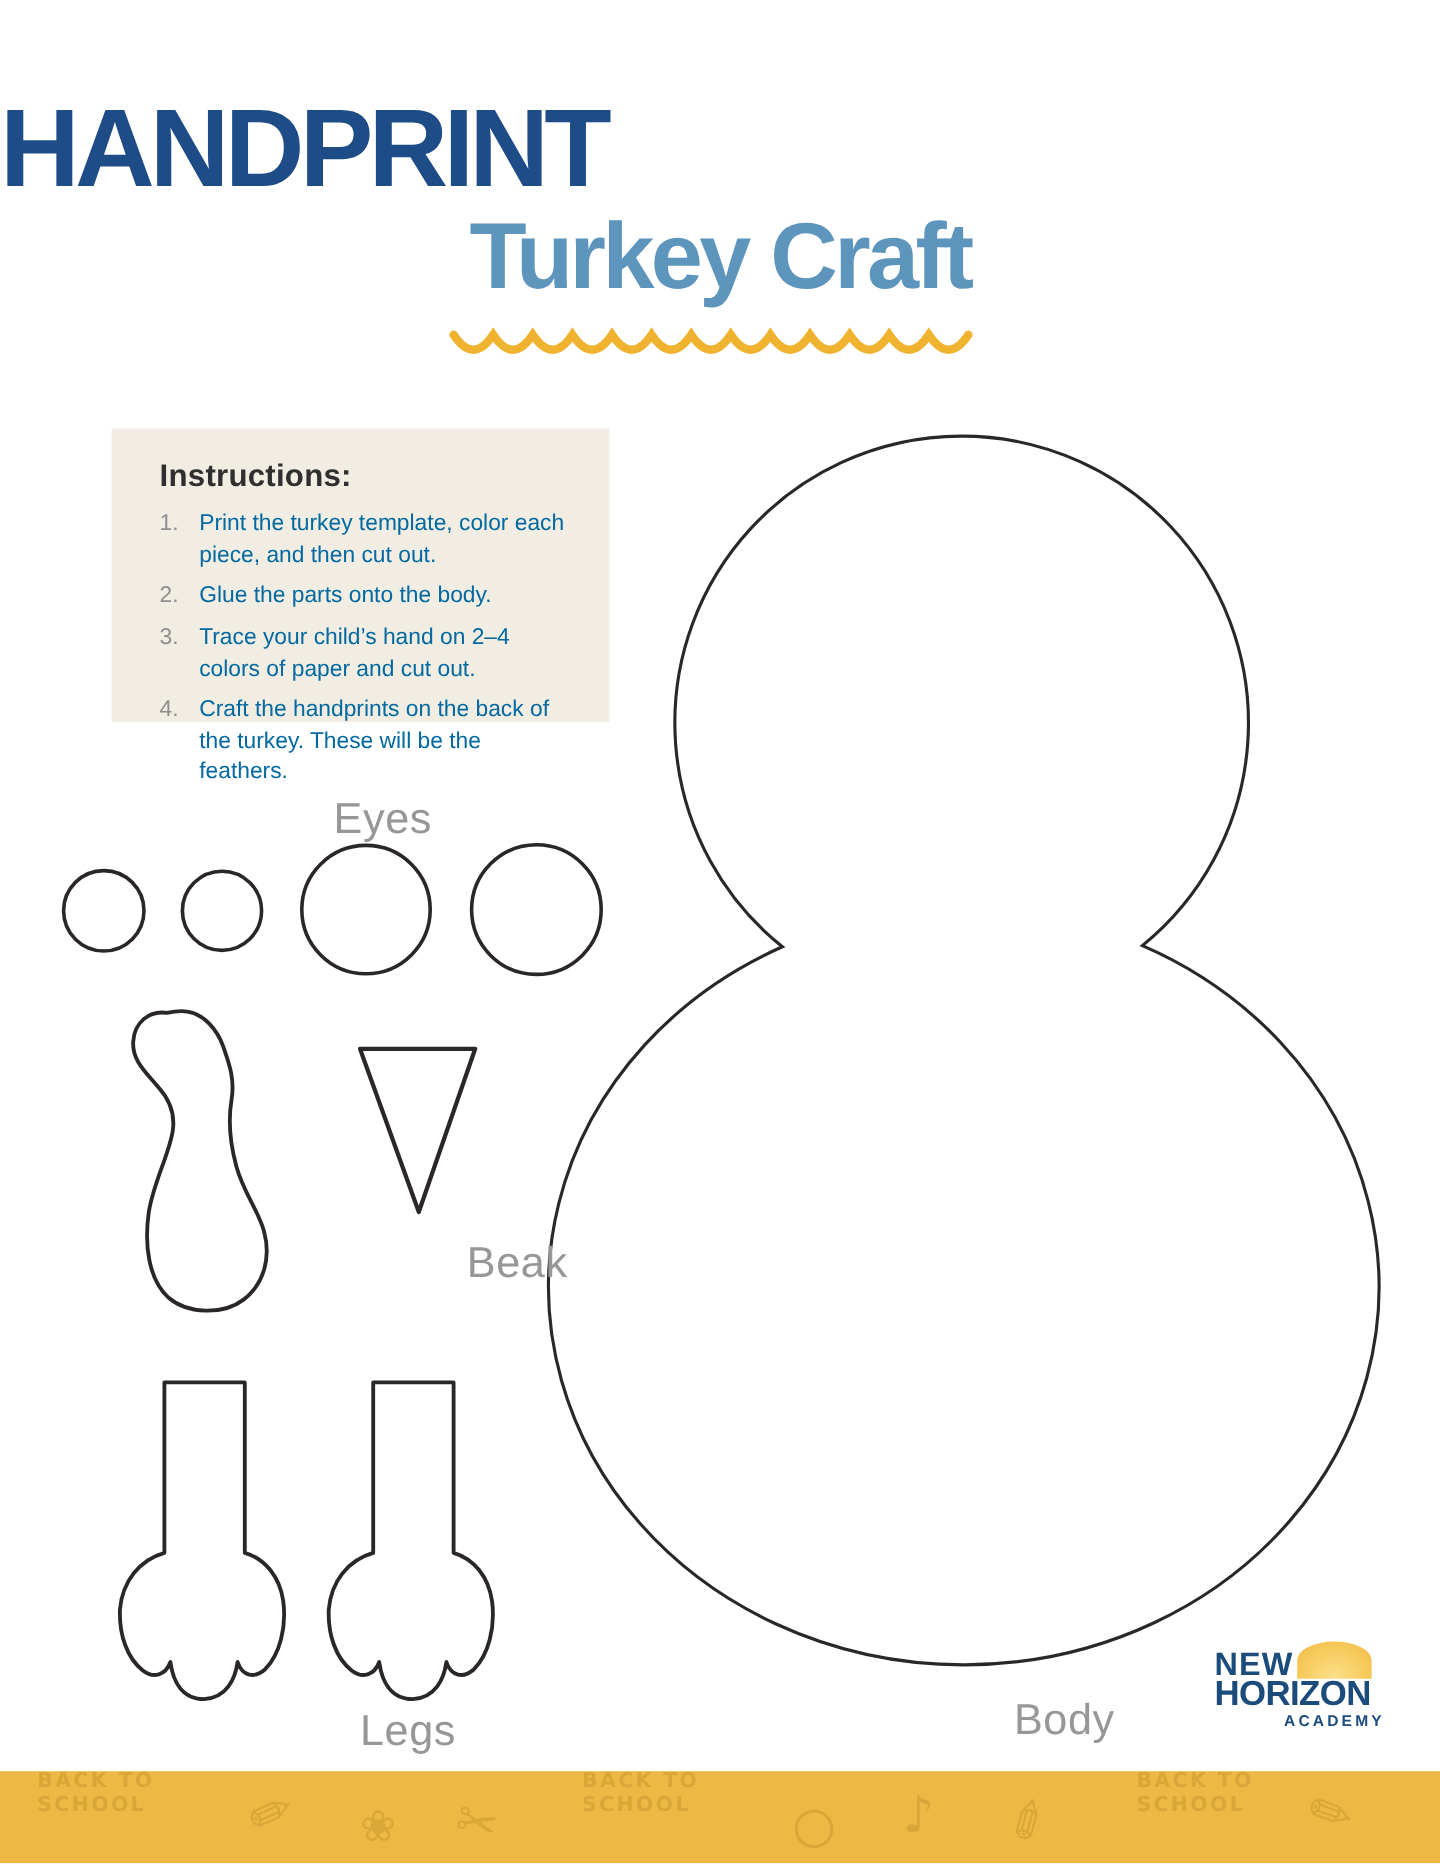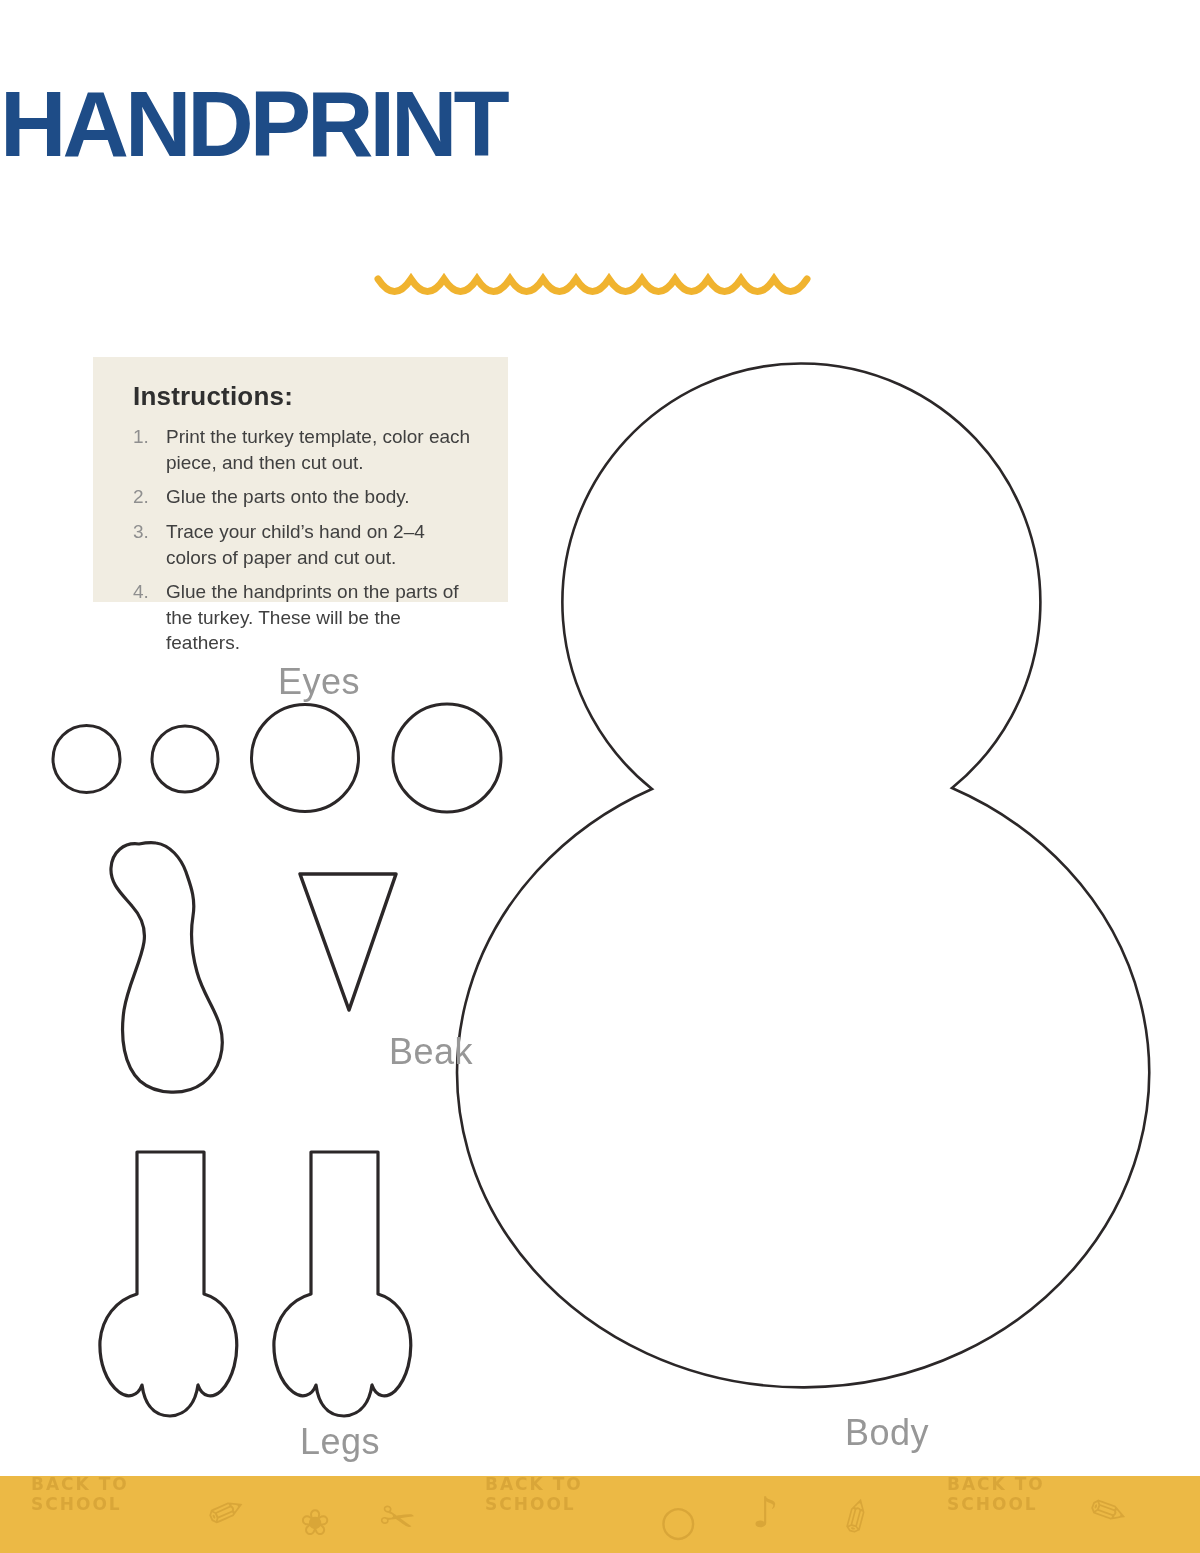--- a/index.html
+++ b/index.html
@@ -28,21 +28,21 @@
   }
   .instructions h2 {
     font-size:26px; font-weight:700; color:#2f2f2f; letter-spacing:0.2px;
     margin-bottom:12px;
   }
   .inst-item { display:flex; margin-bottom:9px; }
   .inst-num {
     width:33px; flex:0 0 33px; font-size:19px; color:#8f8f8f; line-height:1.35;
   }
   .inst-text {
-    width:316px; font-size:19px; color:#404040; line-height:1.35;
+    width:316px; font-size:19px; color:#0369a1; line-height:1.35;
   }
   
   svg.shapes { position:absolute; left:0; top:0; }
   .part-label {
     position:absolute; width:240px; text-align:right;
     font-size:36px; color:#979797; letter-spacing:0.5px;
   }
   
   .logo { position:absolute; left:1012px; top:1376px; width:142px; color:#1b4c7c; }
   .logo .sun {
@@ -63,20 +63,21 @@
     font-family:"DejaVu Sans", sans-serif;
   }
   .doodle-words { font-weight:700; font-size:17px; letter-spacing:2px; line-height:20px; text-transform:uppercase;margin-left:17px; }
 </style>
 </head>
 <body>
 
 <div class="page">
 
   <div class="title1">HANDPRINT</div>
+  <div class="title2">Turkey Craft</div>
 
   <svg class="squiggle" width="456" height="36" viewBox="0 0 456 36">
     <path d="M6 11 q16.5 25 33 0 q16.5 25 33 0 q16.5 25 33 0 q16.5 25 33 0 q16.5 25 33 0 q16.5 25 33 0 q16.5 25 33 0 q16.5 25 33 0 q16.5 25 33 0 q16.5 25 33 0 q16.5 25 33 0 q16.5 25 33 0 q16.5 25 33 0" fill="none" stroke="#f0b32f" stroke-width="7" stroke-linecap="round"></path>
   </svg>
 
   <div class="instructions">
     <h2>Instructions:</h2>
     <div class="inst-item">
       <span class="inst-num">1.</span>
       <span class="inst-text">Print the turkey template, color each piece, and then cut out.</span>
@@ -84,21 +85,21 @@
     <div class="inst-item">
       <span class="inst-num">2.</span>
       <span class="inst-text">Glue the parts onto the body.</span>
     </div>
     <div class="inst-item">
       <span class="inst-num">3.</span>
       <span class="inst-text">Trace your child’s hand on 2–4 colors of paper and cut out.</span>
     </div>
     <div class="inst-item">
       <span class="inst-num">4.</span>
-      <span class="inst-text">Glue the handprints on the parts of the turkey. These will be the feathers.</span>
+      <span class="inst-text">Craft the handprints on the back of the turkey. These will be the feathers.</span>
     </div>
   </div>
 
   <svg class="shapes" width="1200" height="1553" viewBox="0 0 1200 1553">
     <g fill="#ffffff" stroke="#2b2728">
 
       <circle cx="86.5" cy="759" r="33.5" stroke-width="3"></circle>
       <circle cx="185" cy="759" r="33" stroke-width="3"></circle>
       <circle cx="305" cy="758" r="53.5" stroke-width="3"></circle>
       <circle cx="447" cy="758" r="54" stroke-width="3"></circle>
@@ -112,20 +113,26 @@
 
       <path stroke-width="2.6" d="M652 789 A239 239 0 1 1 952 788 A346 315 0 1 1 652 789 Z"></path>
     </g>
   </svg>
 
   <div class="part-label" style="left:120px; top:661px;">Eyes</div>
   <div class="part-label" style="left:233px; top:1031px;">Beak</div>
   <div class="part-label" style="left:140px; top:1421px;">Legs</div>
   <div class="part-label" style="left:689px; top:1412px;">Body</div>
 
+  <div class="logo">
+    <div class="sun"></div>
+    <div class="l1">NEW</div>
+    <div class="l2">HORIZON</div>
+    <div class="l3">ACADEMY</div>
+  </div>
 
   <div class="footer">
     <div class="doodle doodle-words" style="left:14px; top:-2px;">
       <div>BACK to</div>
       <div>SCHOOL</div>
     </div>
     <span class="doodle" style="left:208px; top:10px; font-size:44px; transform:rotate(-24deg);">✏</span>
     <span class="doodle" style="left:300px; top:26px; font-size:36px;">❀</span>
     <span class="doodle" style="left:380px; top:18px; font-size:42px; transform:rotate(14deg);">✂</span>
     <div class="doodle doodle-words" style="left:468px; top:-2px;">

